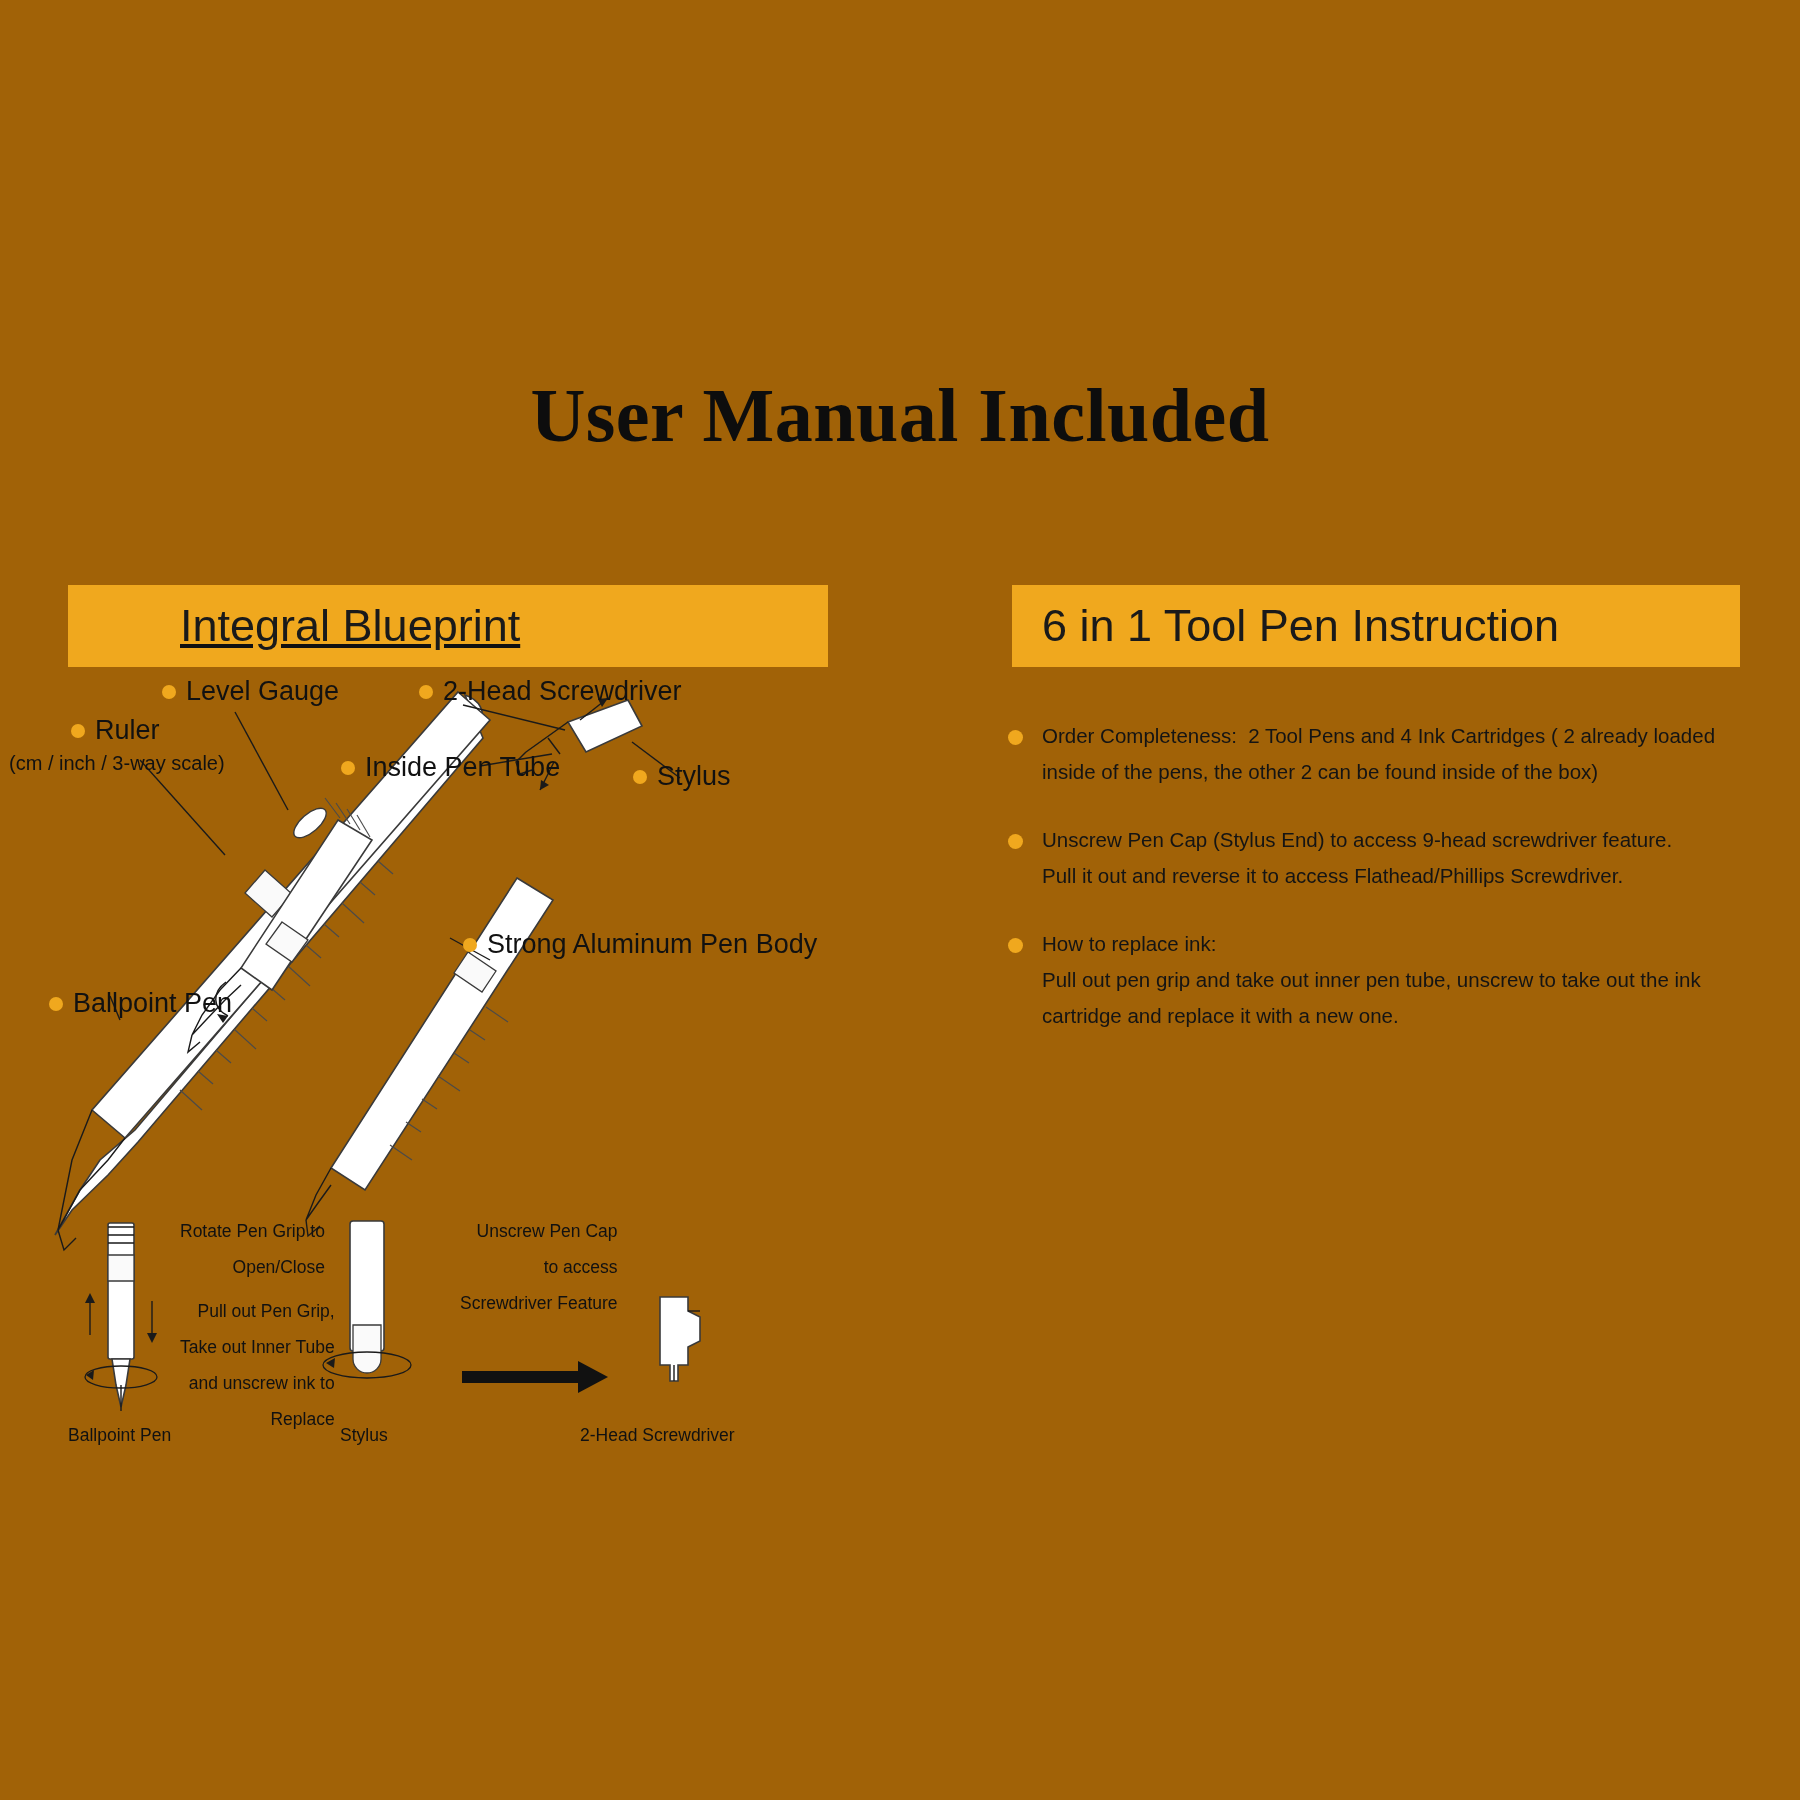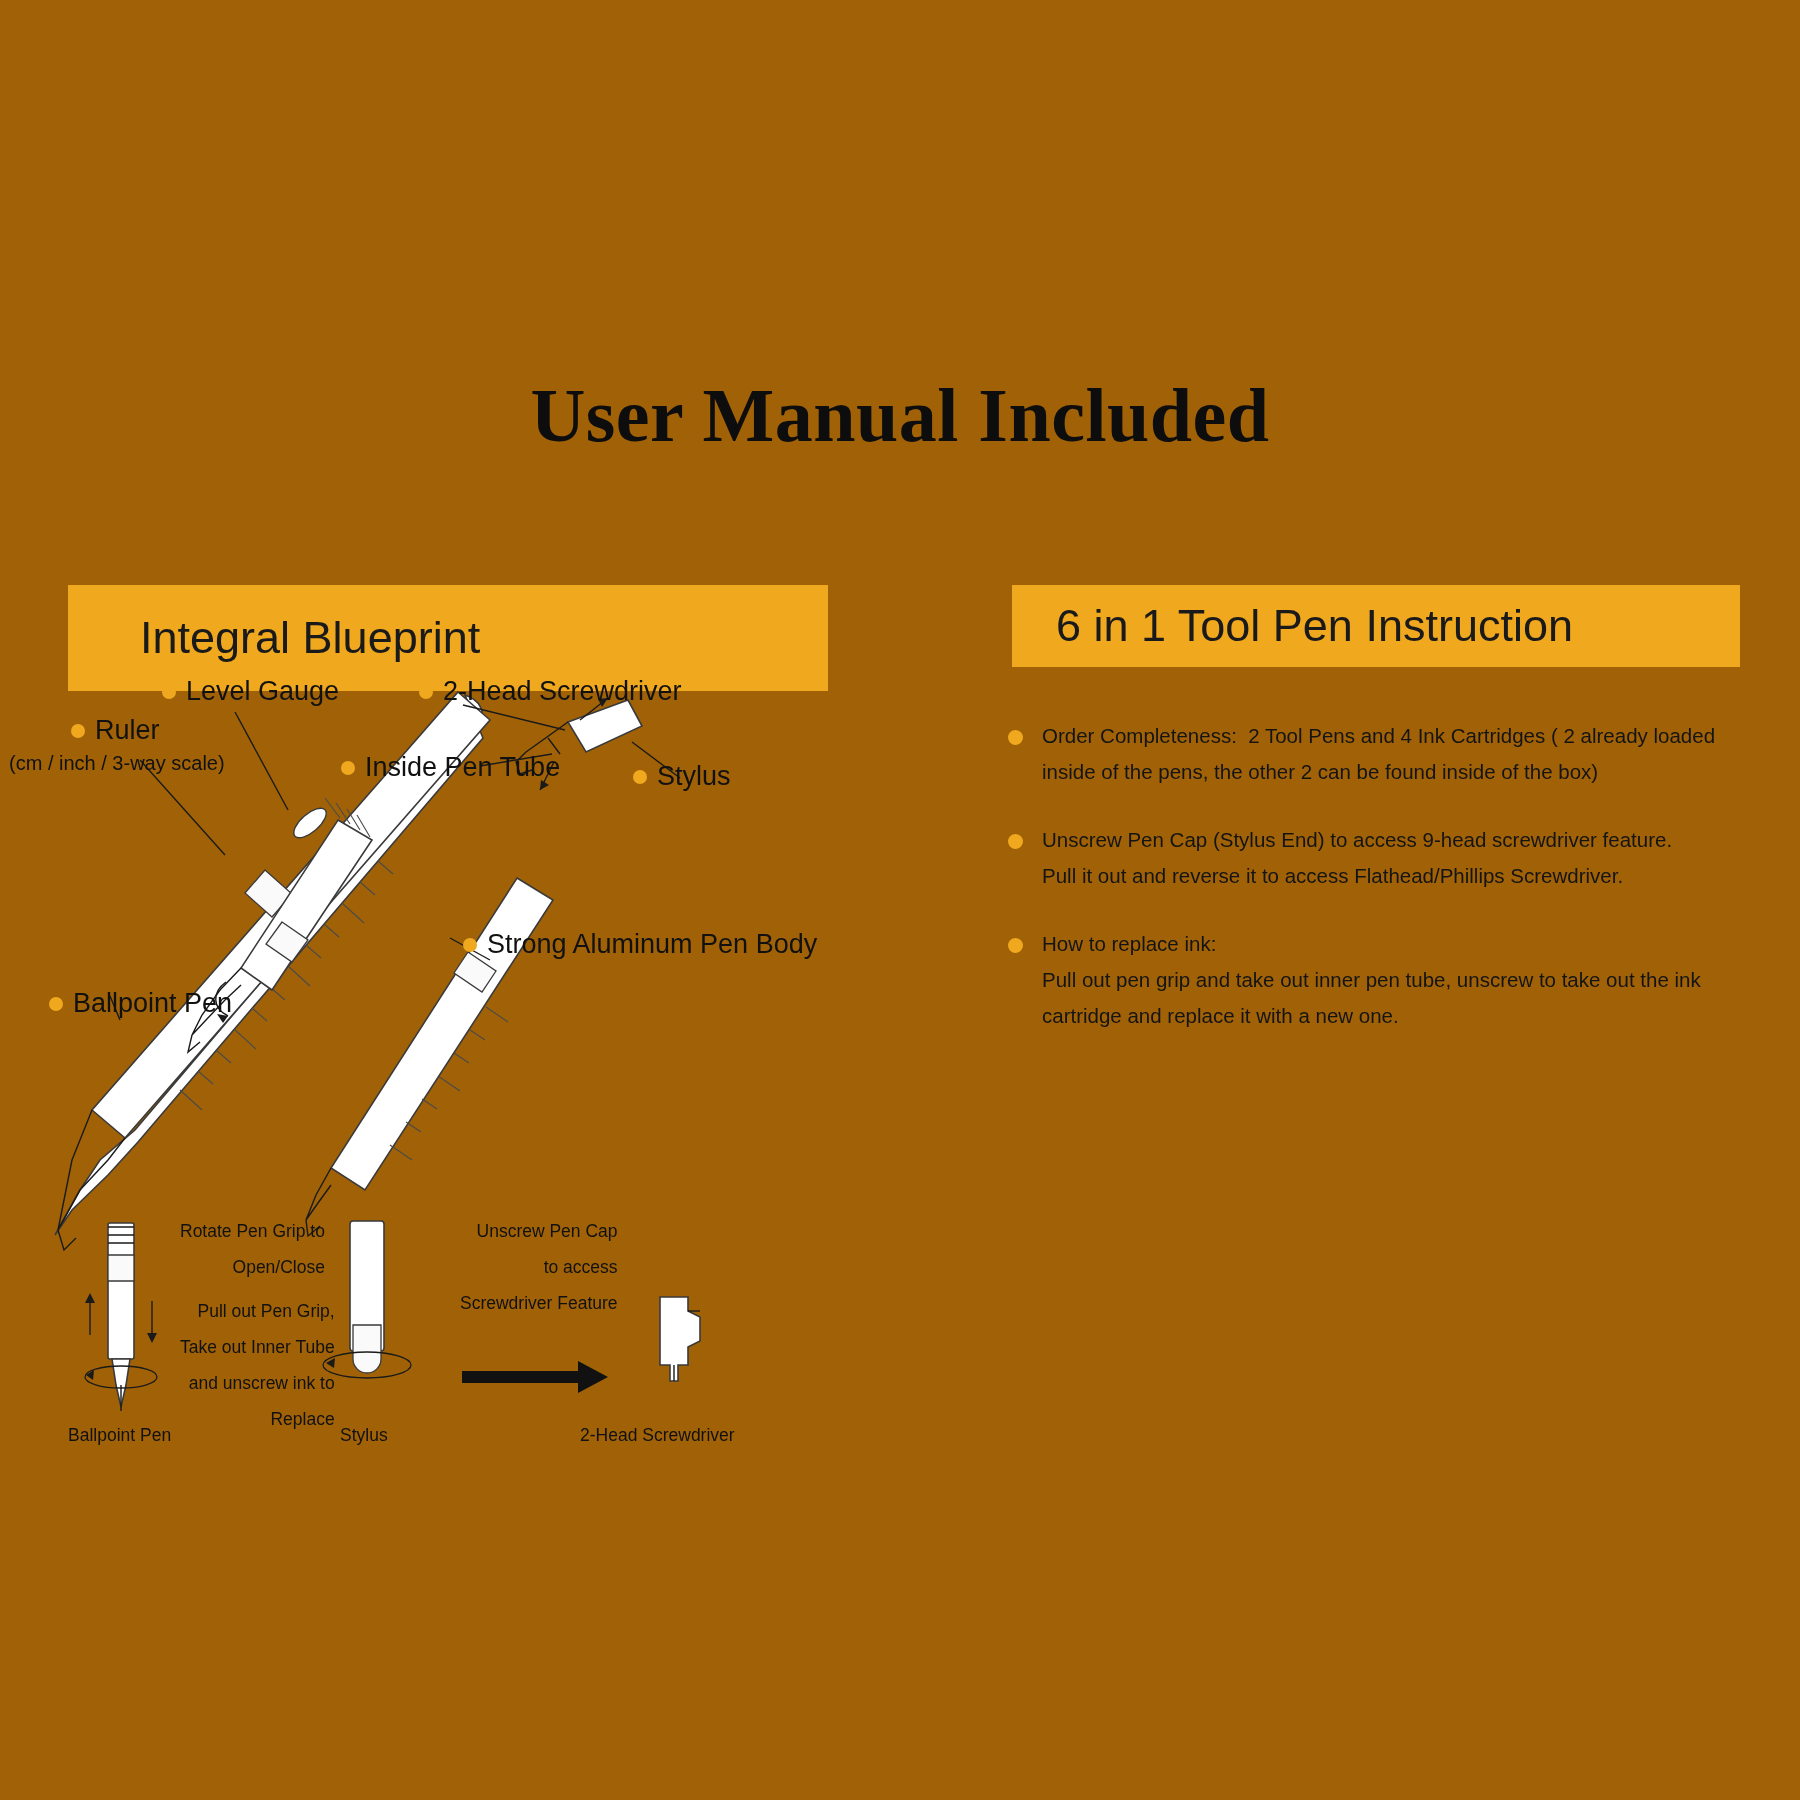--- a/index.html
+++ b/index.html
@@ -47,29 +47,30 @@
   }
   .bar span {
     font-size: 45px;
     color: #1a1a1a;
     white-space: nowrap;
   }
   #bar-left {
     left: 68px;
     top: 585px;
     width: 760px;
-    height: 106px;
-    padding-left: 72px;
+    height: 82px;
+    padding-left: 112px;
+    text-decoration: underline;
   }
   #bar-right {
     left: 1012px;
     top: 585px;
     width: 728px;
     height: 82px;
-    padding-left: 44px;
+    padding-left: 30px;
   }
 
   
   .instructions {
     position: absolute;
     left: 1000px;
     top: 718px;
     width: 790px;
   }
   .instr-item {

